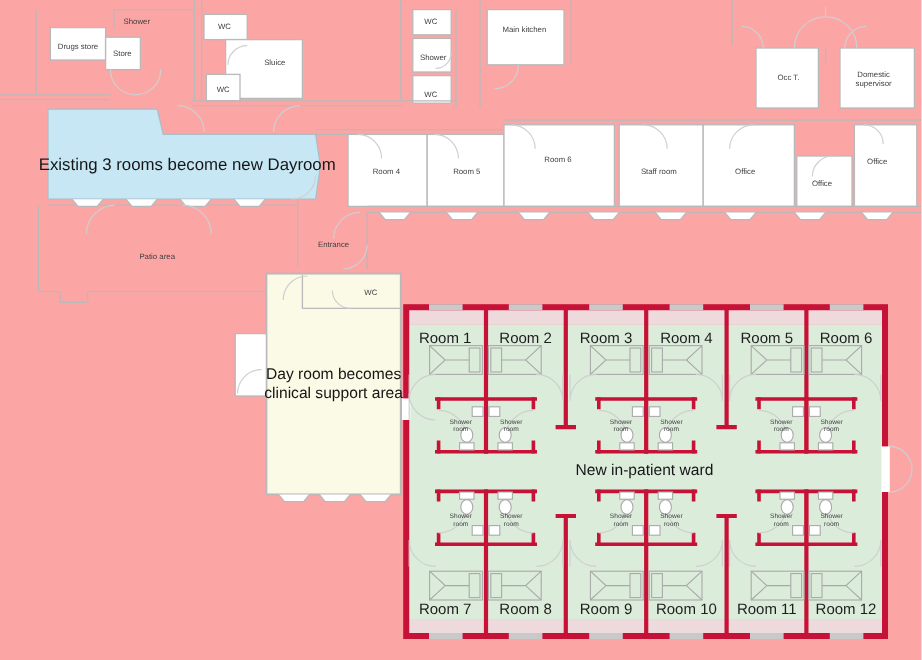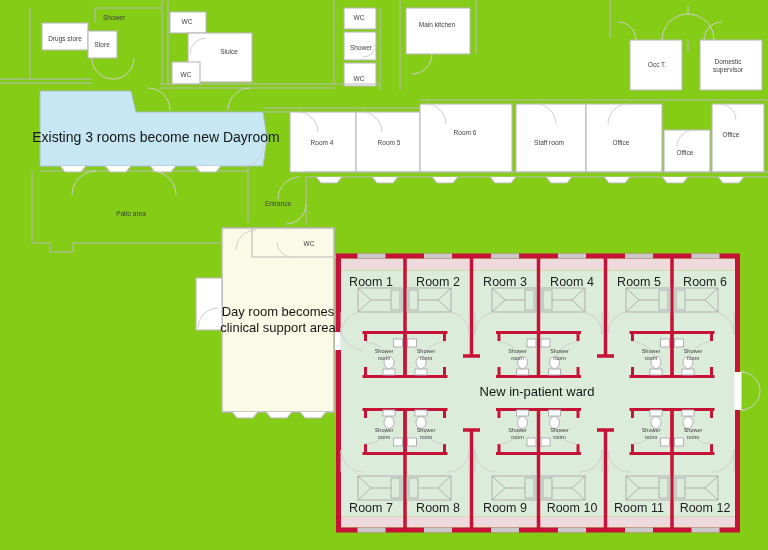--- a/index.html
+++ b/index.html
@@ -1,16 +1,16 @@
 <!DOCTYPE html>
 <html><head>
 <meta charset="utf-8">
 <style>
   html,body{margin:0;padding:0;background:#ffffff;}
-  .canvas{position:relative;width:768px;height:550px;background:#84cc16;overflow:hidden;
+  .canvas{position:relative;width:768px;height:550px;background:#fca5a5;overflow:hidden;
           font-family:"Liberation Sans", sans-serif;}
   svg{display:block;}
   text{font-family:"Liberation Sans", sans-serif;text-anchor:middle;}
   .lbl-s{font-size:6.5px;fill:#3d3d3d;}
   .lbl-ward{font-size:12.5px;fill:#1d1d1d;}
   .lbl-note{font-size:14px;fill:#161616;}
   .lbl-note2{font-size:13px;fill:#161616;}
   .lbl-sh{font-size:5.5px;fill:#3d3d3d;}
   .wall{stroke:#b9b9b9;fill:none;stroke-width:1.1;}
   .wallr{fill:#ffffff;stroke:#b9b9b9;stroke-width:1.1;}

